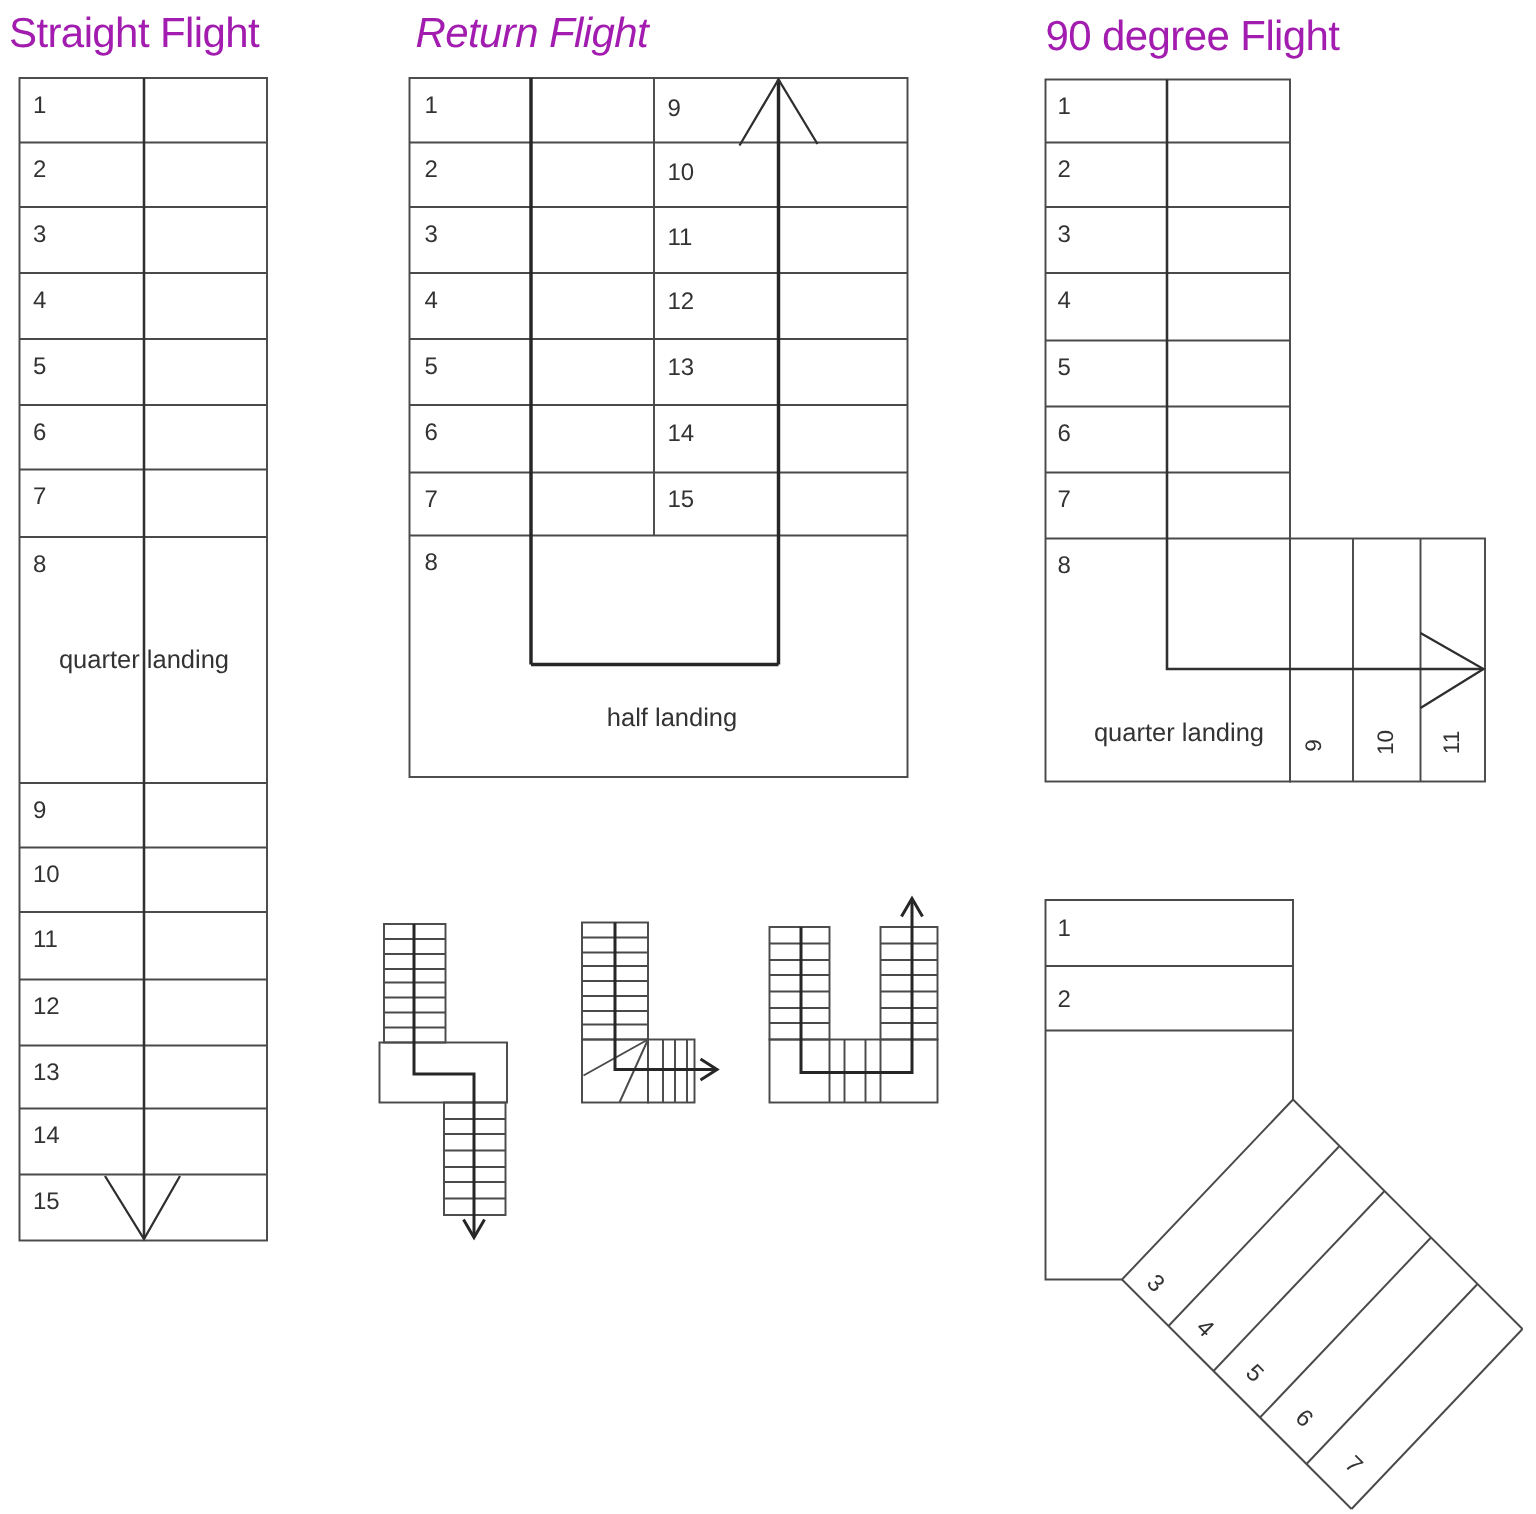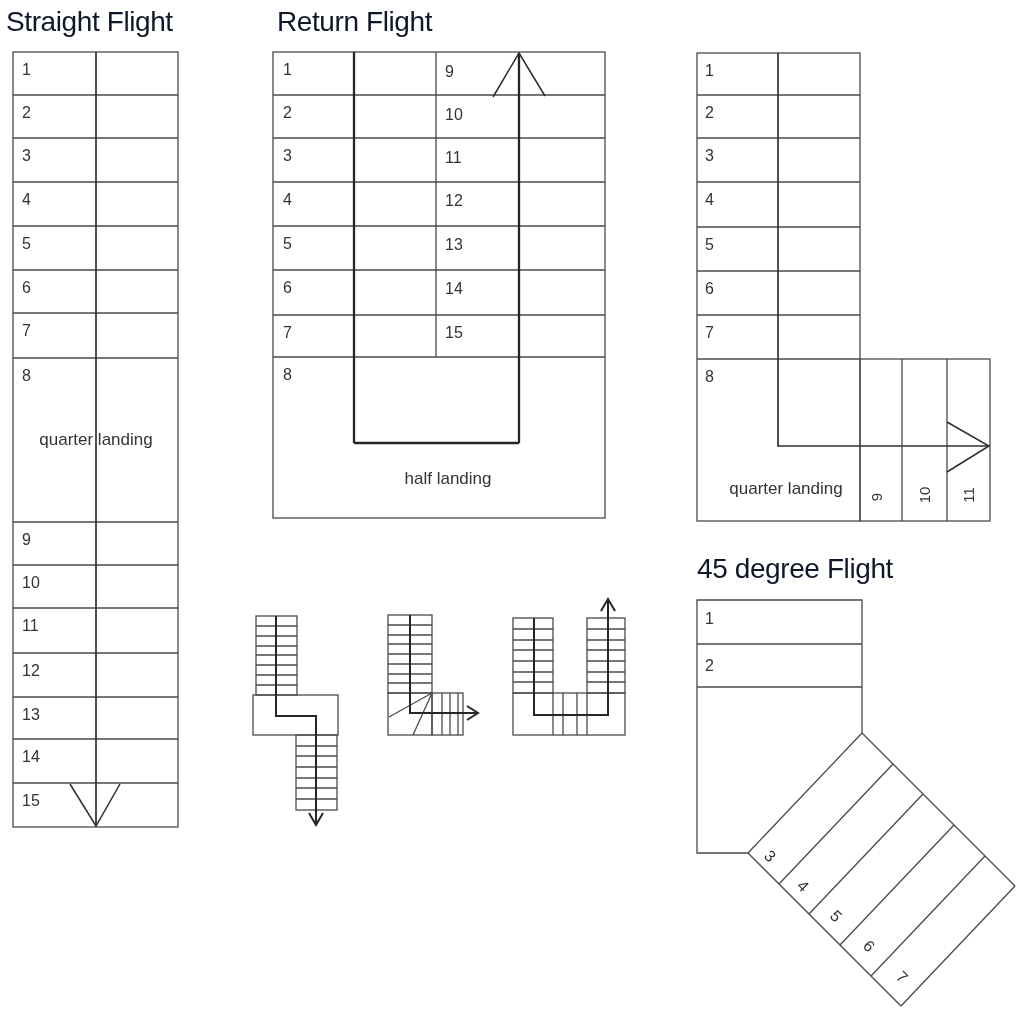--- a/index.html
+++ b/index.html
@@ -3,46 +3,46 @@
 <meta charset="utf-8">
 <style>
   html,body { margin:0; padding:0; background:#ffffff; }
   .canvas {
     position:relative; width:1024px; height:1009px;
     background:#ffffff; overflow:hidden;
     font-family:"Liberation Sans", sans-serif;
   }
   .title {
     position:absolute; margin:0; font-size:28px; font-weight:400;
-    color:#0f172a; letter-spacing:-0.4px; line-height:1.1; white-space:nowrap;
+    color:#a21caf; letter-spacing:-0.4px; line-height:1.1; white-space:nowrap;
     font-family:"Liberation Sans", sans-serif;
   }
   .t-straight   { left:6px;   top:7px; }
-  .t-return     { left:277px; top:7px; }
+  .t-return     { left:277px; top:7px;font-style:italic; }
   .t-ninety     { left:697px; top:9px; }
   .t-variations { left:277px; top:551px; }
   .t-fortyfive  { left:697px; top:554px; }
   svg.diagram { position:absolute; left:0; top:0; }
   .g  { stroke:#4a4a4a; stroke-width:1.3; fill:none; }           
   .ar { stroke:#303030; stroke-width:1.7; fill:none; }           
   .u  { stroke:#262626; stroke-width:2.3; fill:none; }           
   .ah { stroke:#2e2e2e; stroke-width:1.5; fill:none; stroke-linejoin:miter; } 
   .a2 { stroke:#262626; stroke-width:2; fill:none; }             
   .t  { font:16px "Liberation Sans", sans-serif; fill:#333333; }
   .ts { font:15px "Liberation Sans", sans-serif; fill:#333333; }
   .tl { font:17px "Liberation Sans", sans-serif; fill:#333333; }
 </style>
 </head>
 <body>
 
 <div class="canvas">
 
   <h2 class="title t-straight">Straight Flight</h2>
   <h2 class="title t-return">Return Flight</h2>
-  <h2 class="title t-fortyfive">45 degree Flight</h2>
+  <h2 class="title t-ninety">90 degree Flight</h2>
 
   <svg class="diagram" width="1024" height="1009" viewBox="0 0 1024 1009">
 
     <g>
       <rect class="g" x="13" y="52" width="165" height="775"></rect>
       <line class="g" x1="13" y1="95" x2="178" y2="95"></line>
       <line class="g" x1="13" y1="138" x2="178" y2="138"></line>
       <line class="g" x1="13" y1="182" x2="178" y2="182"></line>
       <line class="g" x1="13" y1="226" x2="178" y2="226"></line>
       <line class="g" x1="13" y1="270" x2="178" y2="270"></line>

